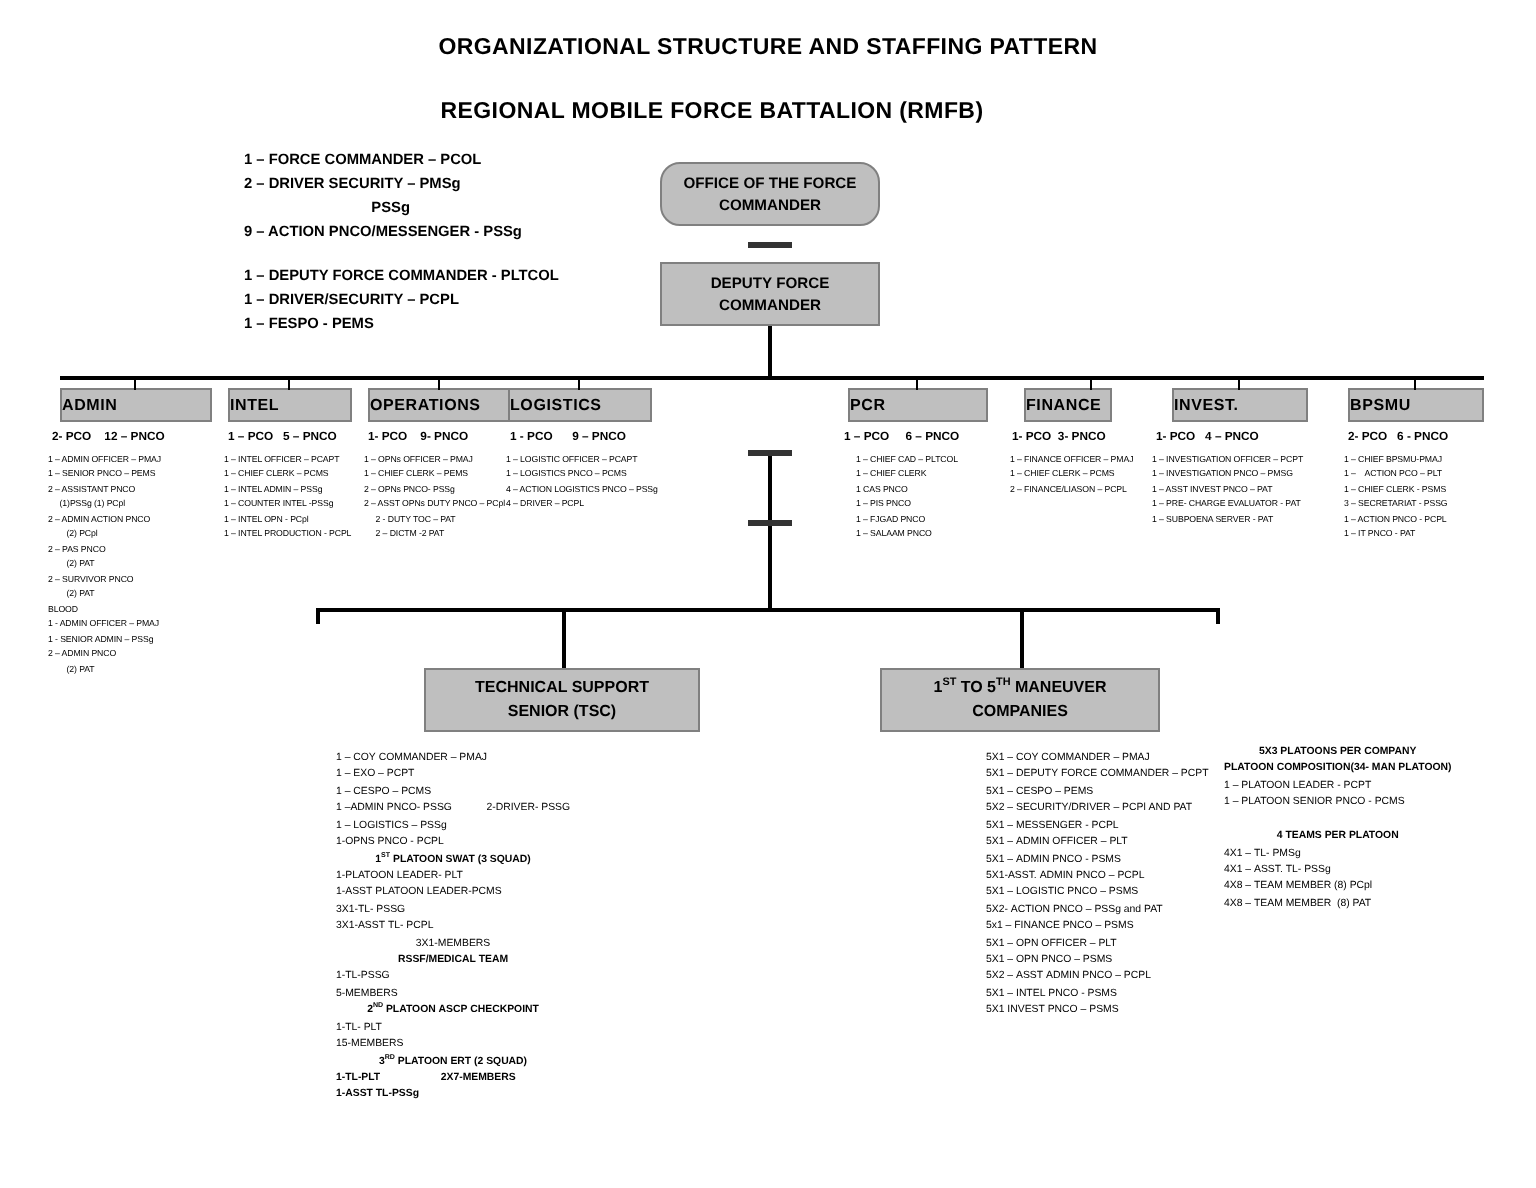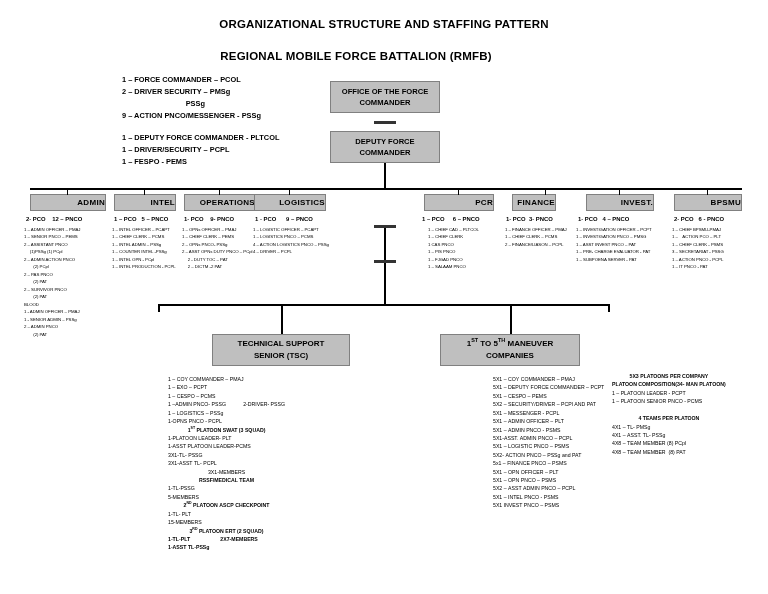--- a/index.html
+++ b/index.html
@@ -31,29 +31,29 @@
   
   .gbox {
     position: absolute;
     background: #bfbfbf;
     border: 1px solid #808080;
     display: flex; flex-direction: column;
     align-items: center; justify-content: center;
     font-weight: bold; text-align: center;
     line-height: 1.45;
   }
-  #office-box { left: 330px; top: 81px; width: 110px; height: 32px; font-size: 7.6px; }
+  #office-box { left: 330px; top: 81px; width: 110px; height: 32px; font-size: 7.6px; border-radius: 10px; }
   #deputy-box { left: 330px; top: 131px; width: 110px; height: 32px; font-size: 7.6px; }
   #tsc-box    { left: 212px; top: 334px; width: 138px; height: 32px; font-size: 8px; }
   #maneuver-box { left: 440px; top: 334px; width: 140px; height: 32px; font-size: 8px; }
 
   .dept-box {
     position: absolute; top: 194px; height: 17px;
     background: #bfbfbf; border: 1px solid #808080;
-    display: flex; align-items: center; justify-content: flex-end;
+    display: flex; align-items: center; justify-content: flex-start;
     font-size: 8px; font-weight: bold; letter-spacing: .3px;
   }
 
   
   .ln { position: absolute; background: #000; }
   .vl { width: 1.4px; }
   .hl { height: 1.4px; }
   .thick { background: #333; }
 
   

